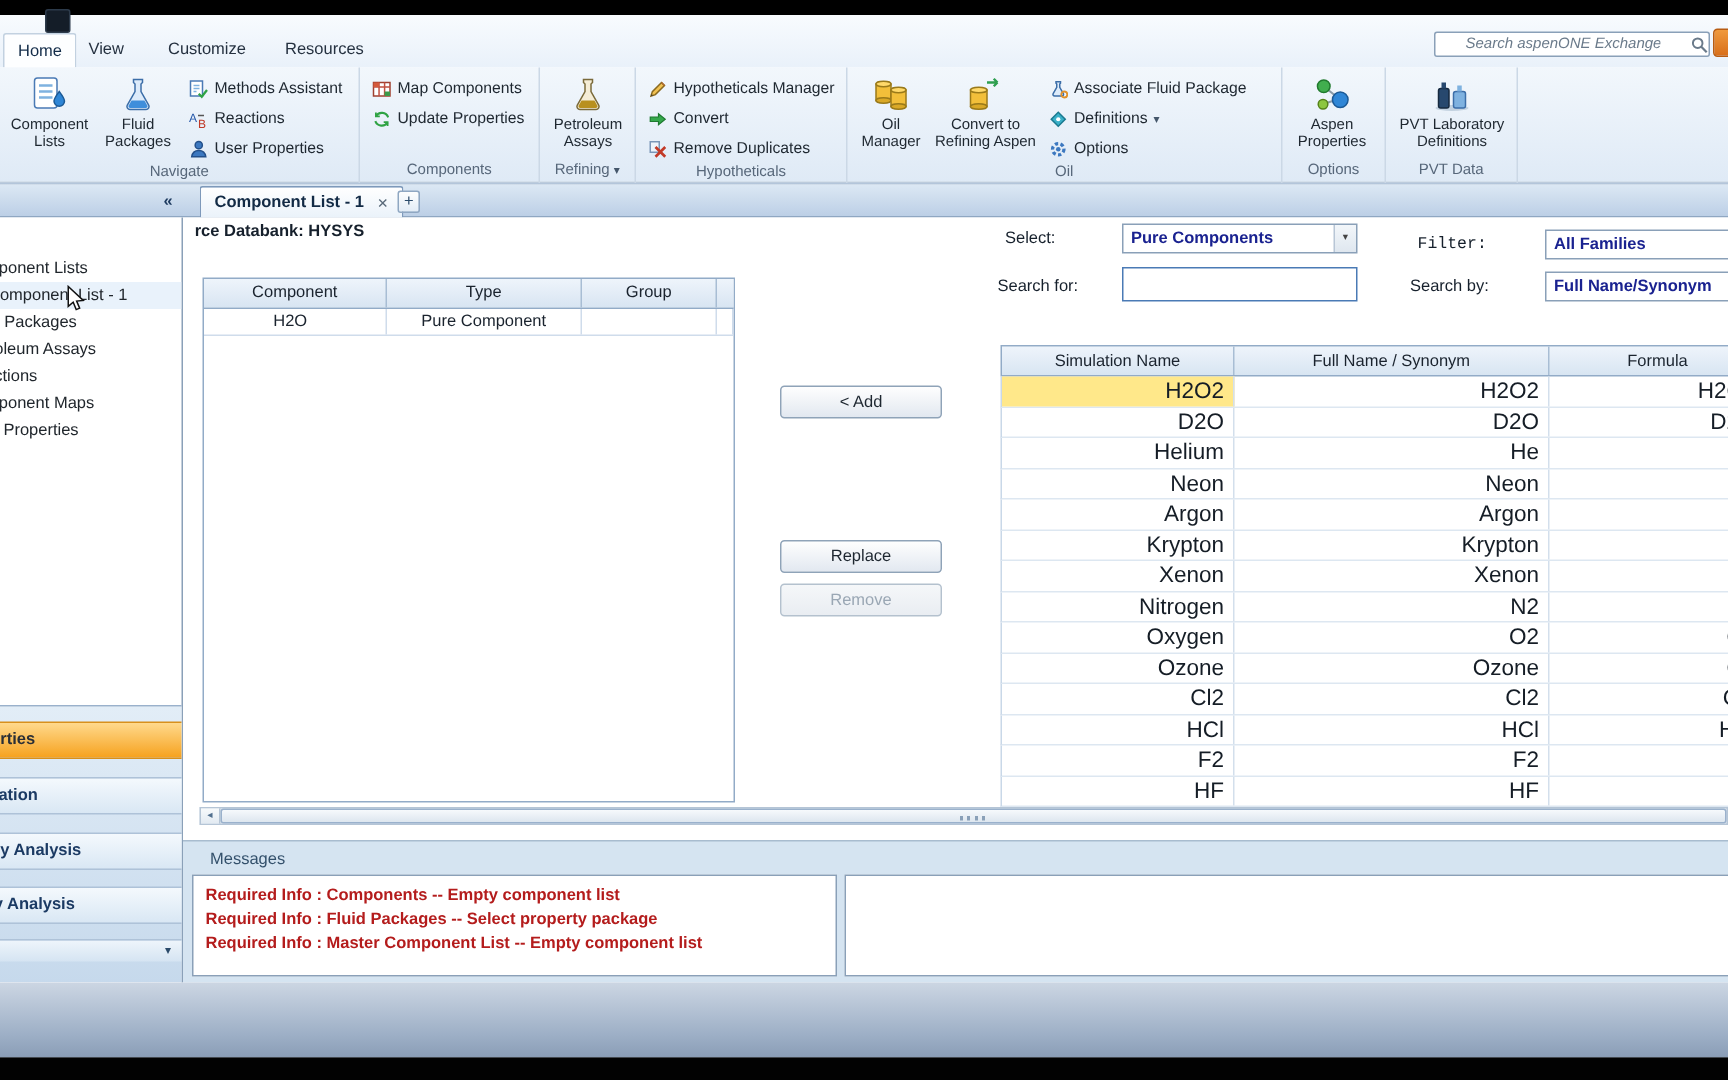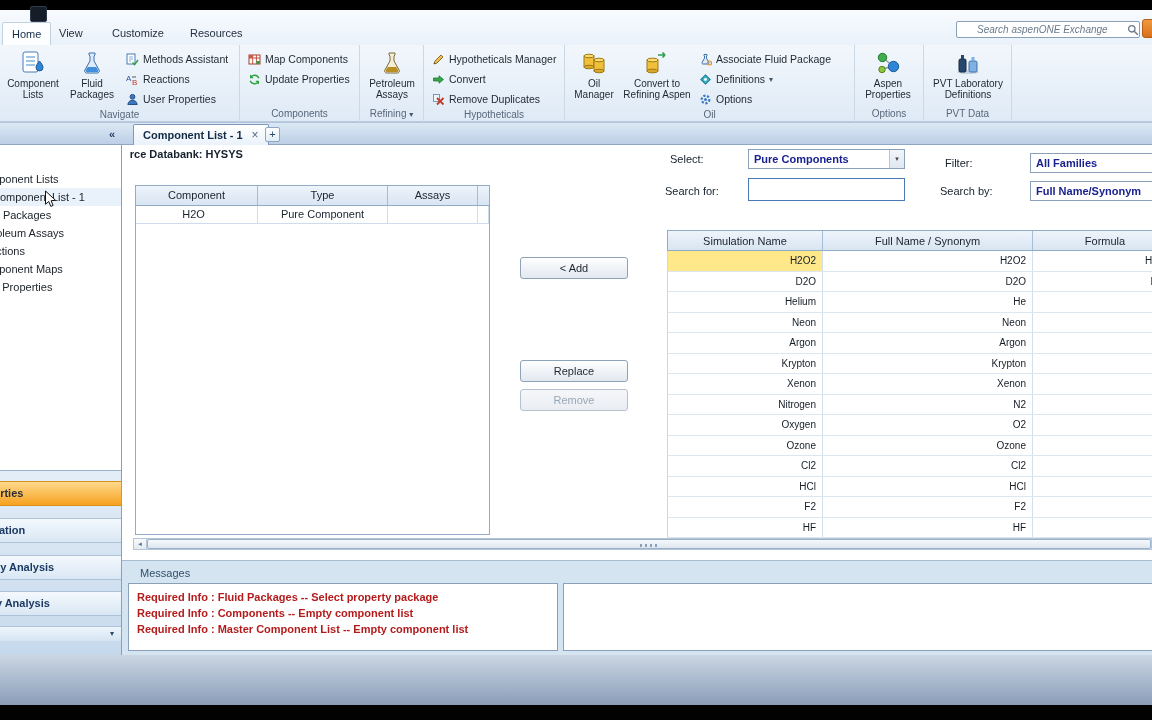--- a/index.html
+++ b/index.html
@@ -55,36 +55,36 @@
 .w1{width:122px;}.w2{width:130px;}.w3{width:90px;}.w4{flex:1;border-right:none;}
 .strow{display:flex;height:18px;border-bottom:1px solid #cfdceb;}
 .std{font-size:11px;line-height:17px;border-right:1px solid #cfdceb;color:#1a232e;}
 .std.r{text-align:center;padding-right:6px;}
 .std.c{text-align:center;}
 .ebtn{position:absolute;left:398px;width:108px;height:22px;border:1px solid #8fa3b8;border-radius:3px;background:linear-gradient(#fefefe,#e2e8f0);font-size:11px;color:#1e2730;text-align:center;line-height:20px;}
 .ebtn.add{top:112px;}.ebtn.rep{top:179px;margin-top:36px;}
 .ebtn.rem{top:244px;color:#9aa7b4;background:linear-gradient(#f5f7f9,#e9edf2);border-color:#b4c1ce;}
 .flabel{position:absolute;font-size:11px;color:#16202c;white-space:nowrap;}
 .lab-select{left:548px;top:8px;}
-.lab-filter{left:823px;top:12px;}
+.lab-filter{left:823px;top:12px;font-family:Liberation Mono, monospace;}
 .lab-sfor{left:543px;top:40px;}
 .lab-sby{left:818px;top:40px;}
 .combo{position:absolute;height:20px;background:#fff;border:1px solid #8aa0b8;display:flex;align-items:center;}
 .combo .cval{flex:1;font-size:11px;font-weight:700;color:#1a2290;padding-left:5px;white-space:nowrap;overflow:hidden;}
 .combo .carr{width:15px;height:100%;border-left:1px solid #b8c6d6;background:linear-gradient(#f2f6fa,#dfe7ef);font-size:7px;color:#444;text-align:center;line-height:18px;}
 .cb-select{left:626px;top:4px;width:157px;}
 .cb-filter{left:908px;top:8px;width:250px;}
 .cb-sby{left:908px;top:36px;width:250px;}
 .sfor-input{position:absolute;left:626px;top:33px;width:157px;height:23px;border:1px solid #4a7ab5;background:#fff;font-size:11px;padding:0 4px;font-family:inherit;}
 .comptable{position:absolute;left:545px;top:85px;width:511px;}
 .cthead{display:flex;height:21px;background:linear-gradient(#eef4fb,#d8e5f2);border:1px solid #92abc7;}
 .cth{font-size:11px;color:#1a232e;text-align:center;line-height:20px;border-right:1px solid #a8bdd4;}
 .k1{width:155px;}.k2{width:210px;}.k3{flex:1;border-right:none;}
 .crow{display:flex;height:20.5px;border-bottom:1px solid #dde7f1;border-left:1px solid #c9d8e8;}
-.ccell{font-size:10px;color:#151d26;text-align:right;padding-right:6px;line-height:20px;border-right:1px solid #d3dfec;white-space:nowrap;overflow:hidden;}
+.ccell{font-size:15px;color:#151d26;text-align:right;padding-right:6px;line-height:20px;border-right:1px solid #d3dfec;white-space:nowrap;overflow:hidden;}
 .ccell.sel-cell{background:#ffe88a;}
 .hscroll{position:absolute;left:11px;top:393px;width:1019px;height:12px;background:#e8eef5;border:1px solid #b5c5d6;display:flex;}
 .sbtn{width:13px;height:100%;border-right:1px solid #b5c5d6;background:linear-gradient(#f7fafc,#e2eaf2);font-size:7px;color:#51708f;text-align:center;line-height:10px;}
 .sthumb{flex:1;background:linear-gradient(#f6f9fc,#dde6ef);border:1px solid #9ab1cc;border-radius:2px;position:relative;}
 .sthumb .grip{position:absolute;left:50%;top:4px;width:17px;height:3px;margin-left:-9px;background:repeating-linear-gradient(90deg,#8aa0b8 0 2px,transparent 2px 5px);}
 
 .messages{position:absolute;left:122px;top:550px;width:1030px;height:95px;background:#d5e4f1;border-top:1px solid #a8bccf;}
 .mtitle{position:absolute;left:18px;top:6px;font-size:11px;color:#33506b;}
 .mbox1{position:absolute;left:6px;top:22px;width:430px;height:68px;background:#fff;border:1px solid #8aa0b8;padding:5px 8px;overflow:hidden;}
 .mline{font-size:11px;font-weight:700;color:#b41c1c;line-height:16px;white-space:nowrap;}
@@ -345,21 +345,21 @@
       </div>
     </div>
 
     <div class="editor">
       <div class="databank"><span>Source Databank: HYSYS</span></div>
 
       <div class="seltable">
         <div class="sthead">
           <div class="sth w1">Component</div>
           <div class="sth w2">Type</div>
-          <div class="sth w3">Assays</div>
+          <div class="sth w3">Group</div>
           <div class="sth w4"></div>
         </div>
         <div class="strow">
           <div class="std w1 r">H2O</div>
           <div class="std w2 c">Pure Component</div>
           <div class="std w3"></div>
           <div class="std w4"></div>
         </div>
       </div>
 
@@ -466,22 +466,22 @@
         <div class="sbtn">◂</div>
         <div class="sthumb">
             <div class="grip"></div>
           </div>
       </div>
     </div>
 
     <div class="messages">
       <div class="mtitle">Messages</div>
       <div class="mbox1">
+        <div class="mline">Required Info : Components -- Empty component list</div>
         <div class="mline">Required Info : Fluid Packages -- Select property package</div>
-        <div class="mline">Required Info : Components -- Empty component list</div>
         <div class="mline">Required Info : Master Component List -- Empty component list</div>
       </div>
       <div class="mbox2"></div>
     </div>
 
     <div class="bottom-chrome"></div>
   </div>
 
   <div class="cursor">
     <svg width="13" height="19" viewBox="0 0 13 19">

